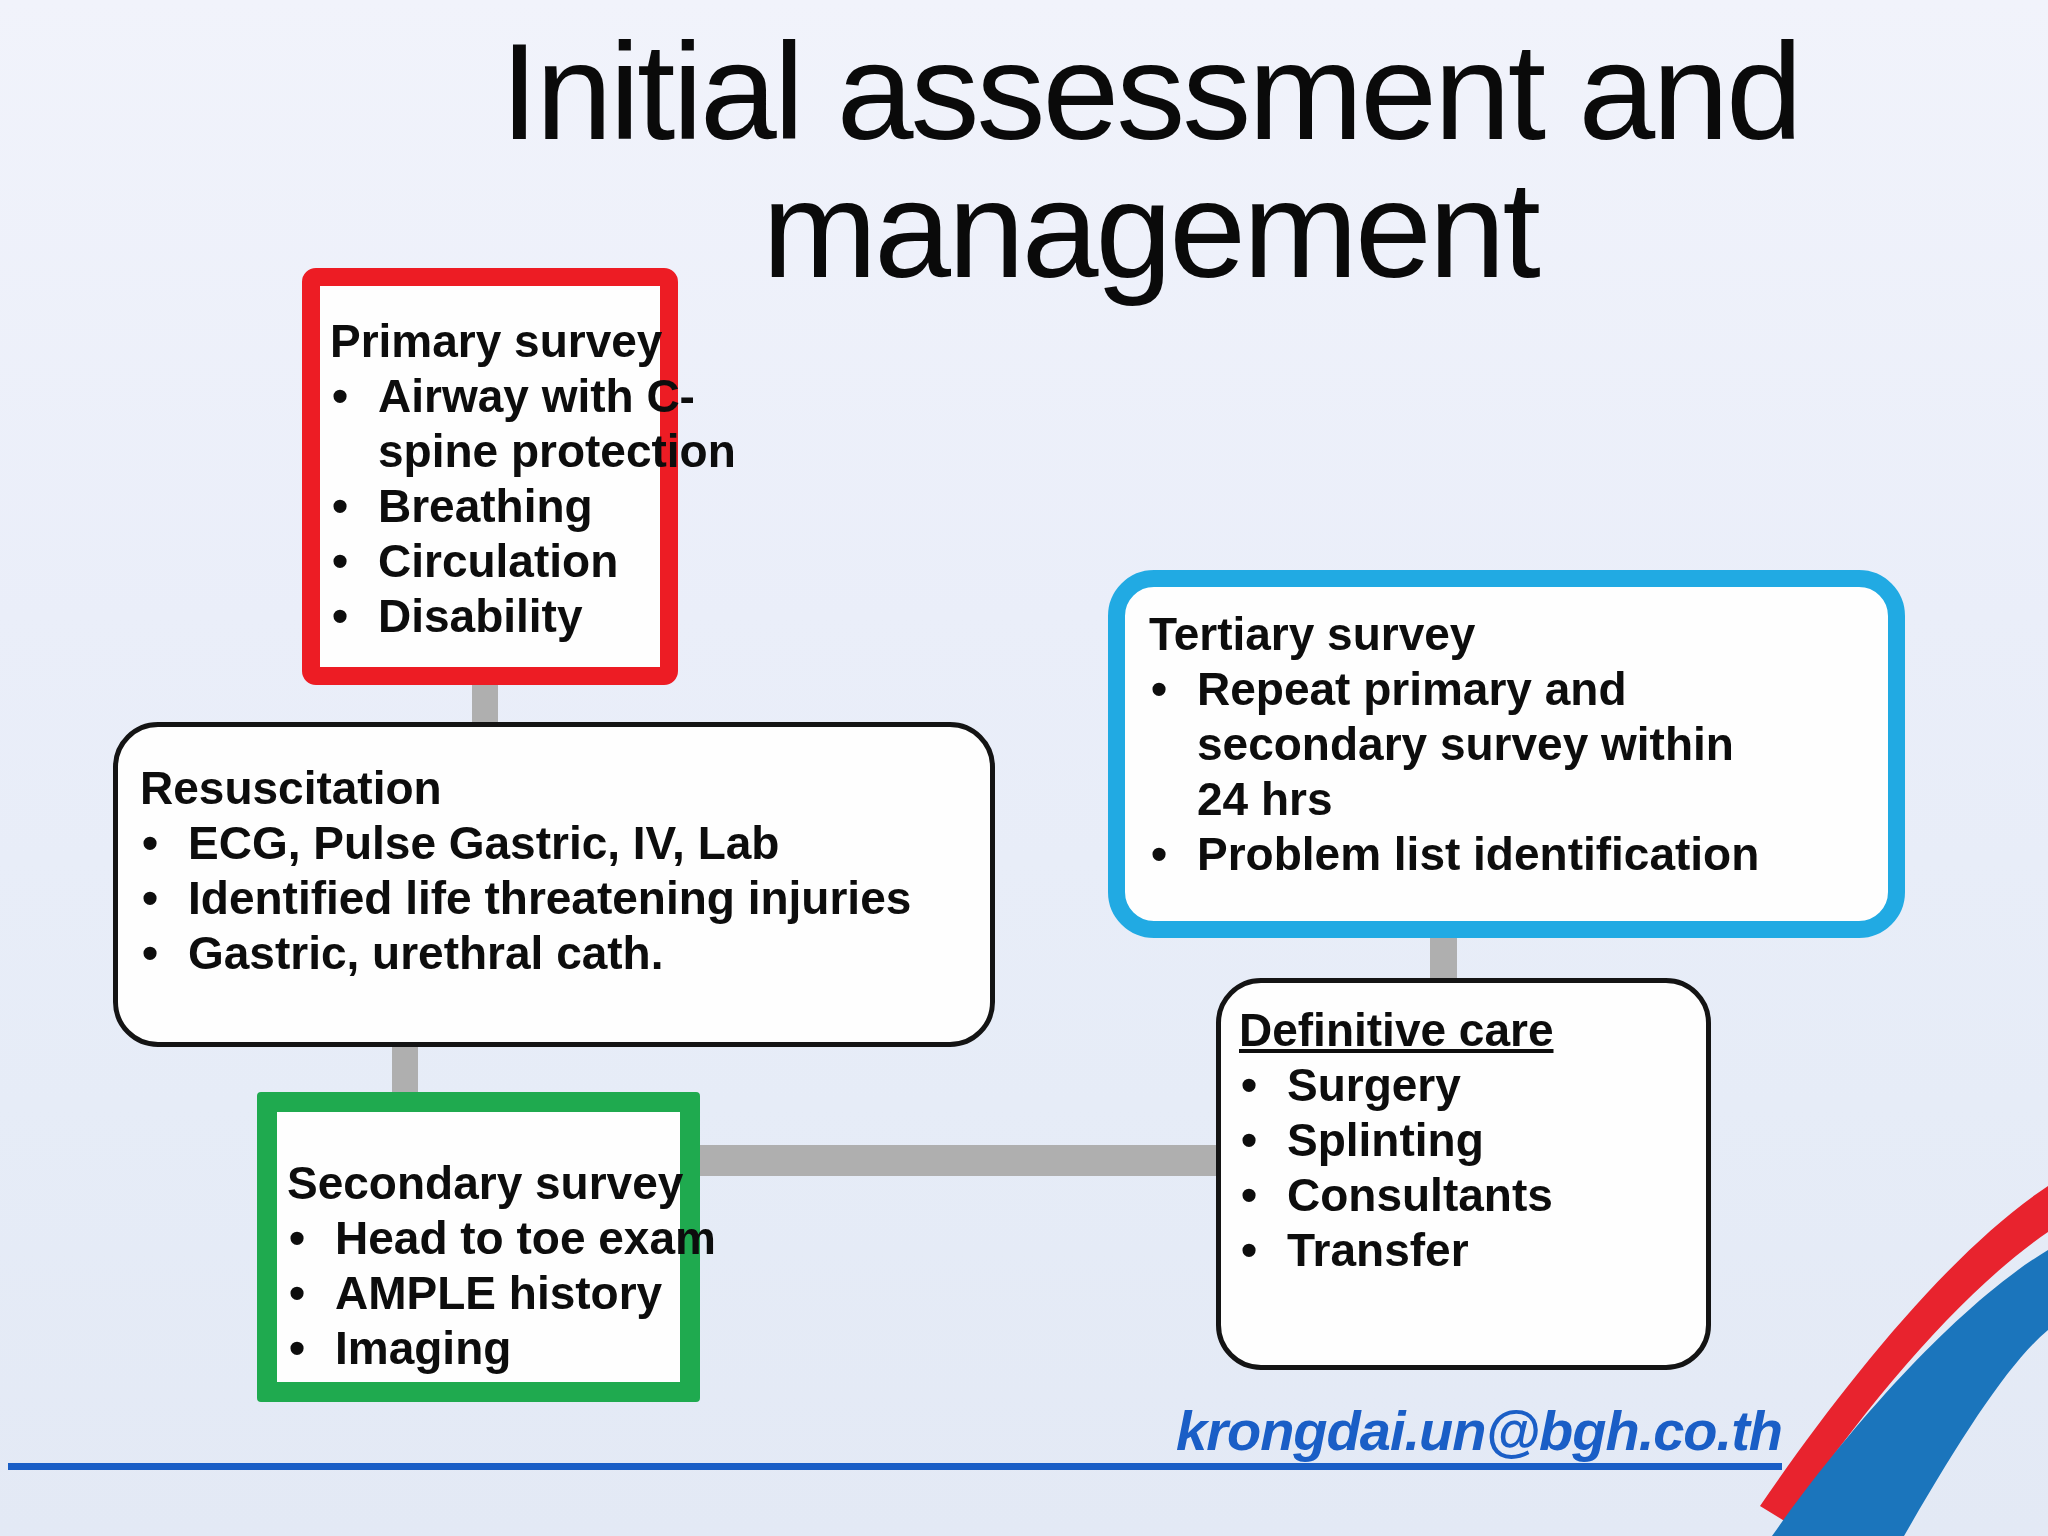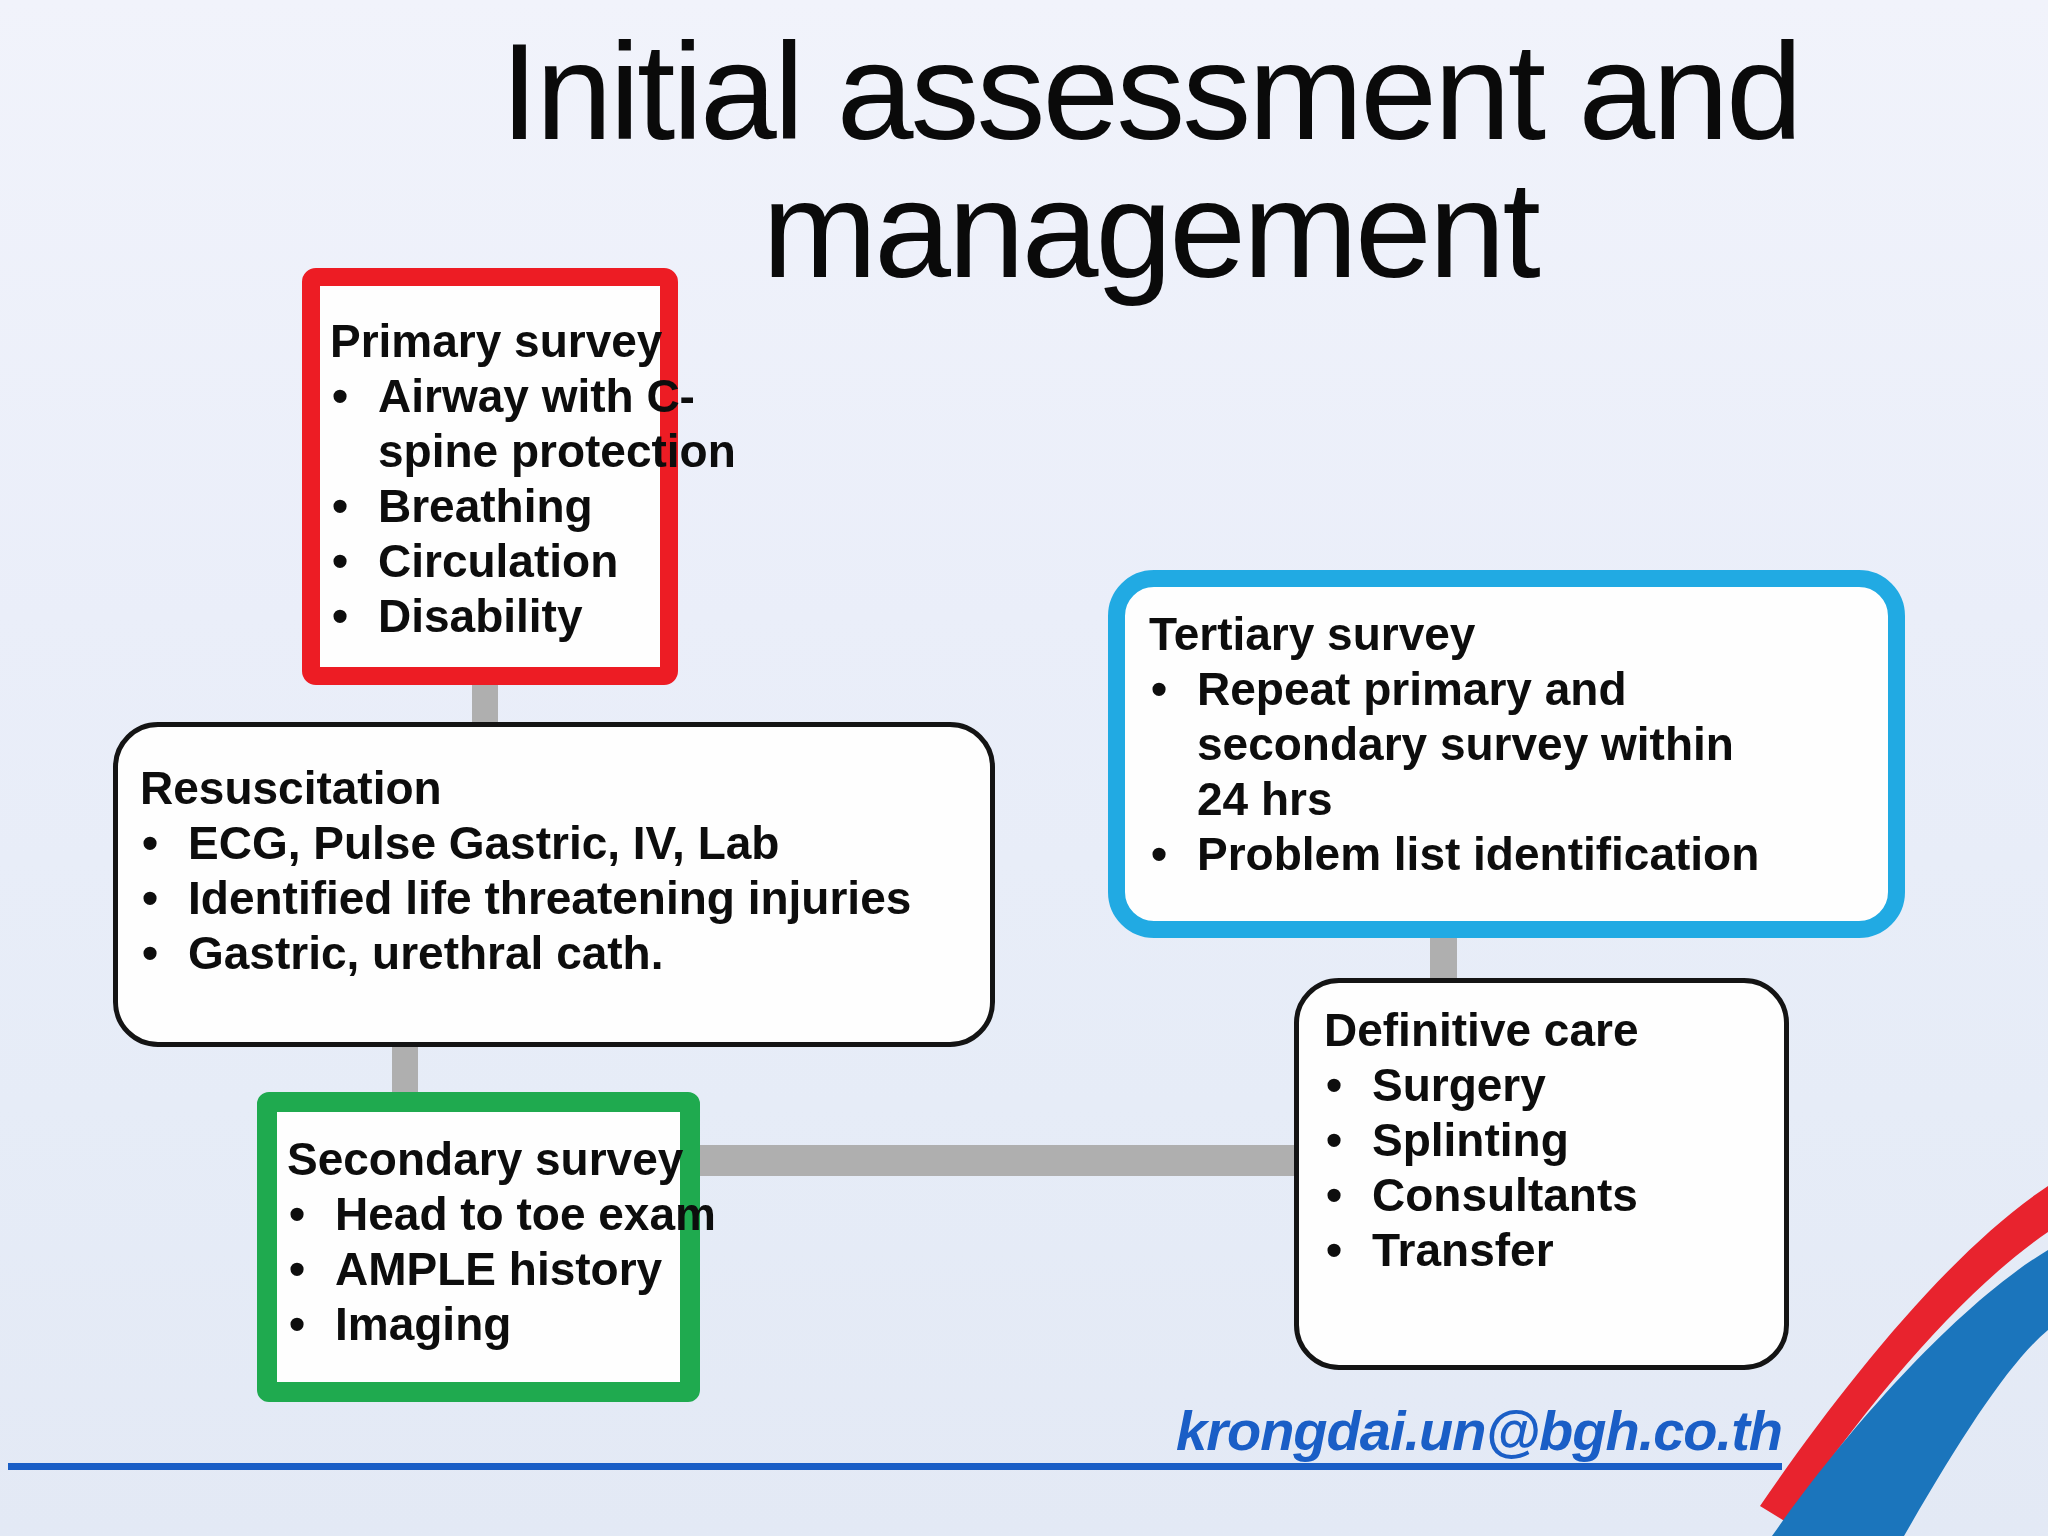--- a/index.html
+++ b/index.html
@@ -30,23 +30,23 @@
   .c3{left:698px;top:1145px;width:596px;height:31px;}
   .c4{left:1430px;top:935px;width:27px;height:46px;}
   
   .box{position:absolute;background:#fefefe;box-sizing:border-box;font-weight:700;font-size:46px;line-height:55px;}
   .box .bt{padding-left:10px;white-space:pre;}
   .box .li{position:relative;padding-left:58px;}
   .box .li::before{content:"\2022";position:absolute;left:12px;top:0;}
   .box .t{white-space:pre;display:inline-block;}
   .box-primary{left:302px;top:268px;width:376px;height:417px;border:18px solid #ed1c24;border-radius:14px;padding-top:28px;}
   .box-resus{left:105px;top:722px;width:882px;height:325px;border:5px solid #141414;border-radius:45px;padding-top:34px;padding-left:12px;margin-left:8px;}
-  .box-secondary{left:257px;top:1092px;width:443px;height:310px;border:20px solid #1faa4f;border-radius:12px;padding-top:20px;}
+  .box-secondary{left:257px;top:1092px;width:443px;height:310px;border:20px solid #1faa4f;border-radius:4px;padding-top:44px;}
   .box-tertiary{left:1108px;top:570px;width:797px;height:368px;border:17px solid #21aae3;border-radius:46px;padding-top:20px;padding-left:14px;}
-  .box-definitive{left:1294px;top:978px;width:495px;height:392px;border:5px solid #141414;border-radius:45px;padding-top:20px;padding-left:15px;}
+  .box-definitive{left:1216px;top:978px;width:495px;height:392px;border:5px solid #141414;border-radius:45px;padding-top:20px;padding-left:8px;text-decoration:underline;}
   
   .hline{position:absolute;left:8px;top:1463px;width:1774px;height:7px;background:#1a5ec6;}
   .email{position:absolute;left:900px;top:1398px;width:882px;text-align:right;
          font-size:56px;font-weight:700;font-style:italic;color:#1a5ec6;letter-spacing:-1px;text-decoration:none;}
   .swoosh{position:absolute;left:0;top:0;width:2048px;height:1536px;pointer-events:none;}
 </style>
 </head>
 <body>
 
 <div class="slide">

